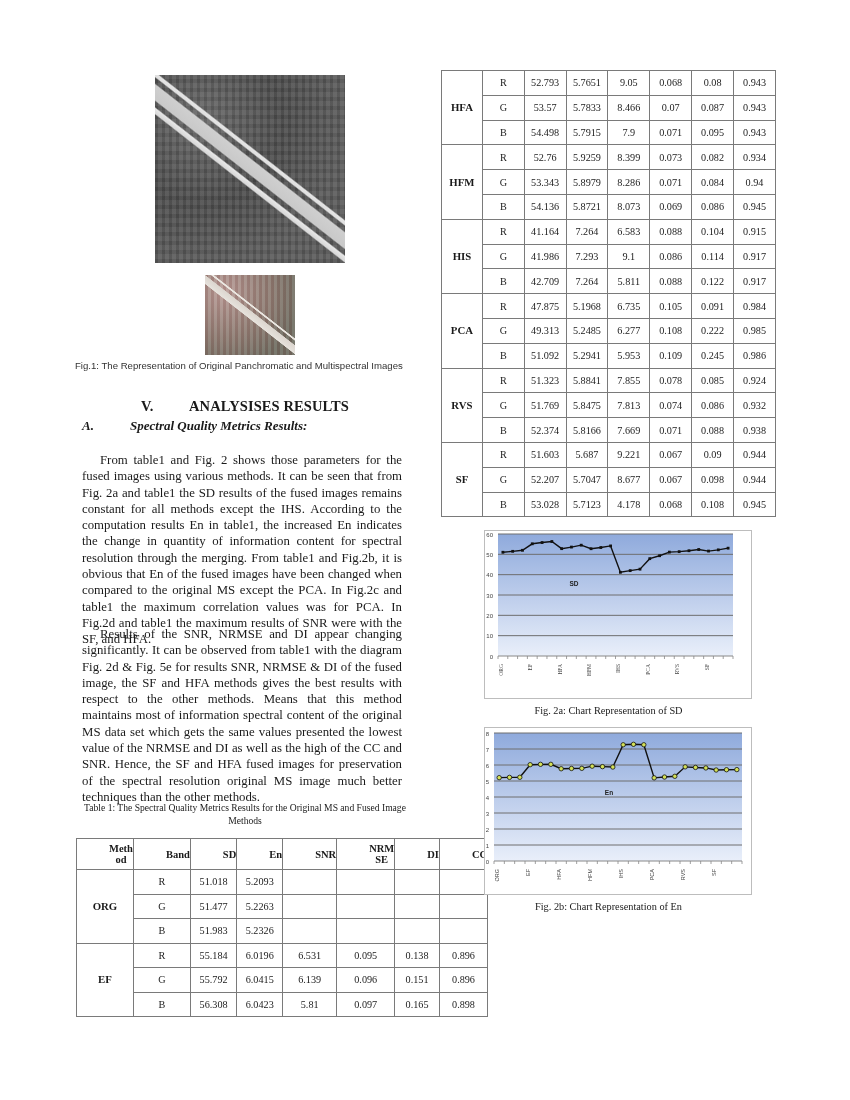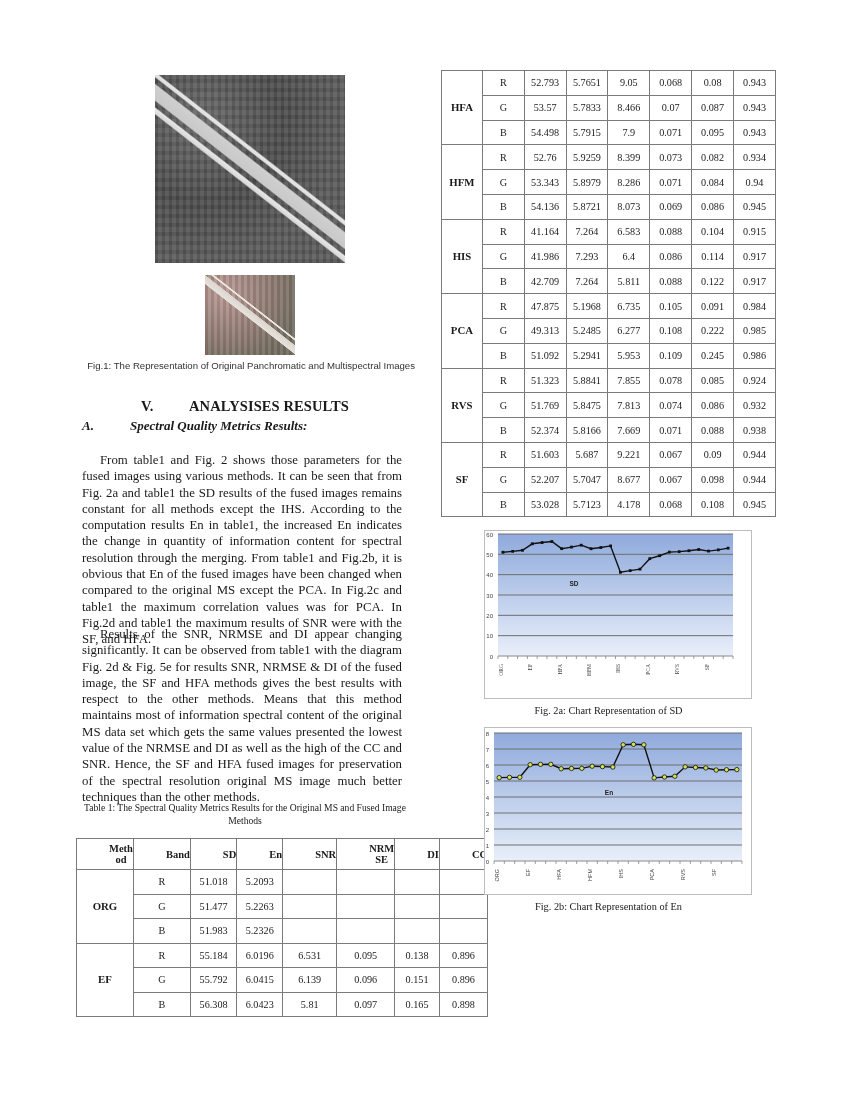--- a/index.html
+++ b/index.html
@@ -20,21 +20,21 @@
   }
   .ms-img { left:205px; top:275px; width:90px; height:80px;
     background:
       linear-gradient(38deg, transparent 47%, #e6e2dc 47.5%, #dcd6cf 53%, transparent 53.5%),
       linear-gradient(38deg, transparent 56%, #ebe7e1 56.5%, #ebe7e1 57.5%, transparent 58%),
       repeating-linear-gradient(90deg, rgba(120,60,60,0.15) 0 3px, rgba(255,255,255,0.1) 3px 6px),
       radial-gradient(circle at 20% 20%, #b89a95 0, #8a7a70 50%, #6b6a5e 80%),
       #7a7066;
   }
 
-  .fig1-cap { left:75px; top:359px; width:340px; text-align:right;
+  .fig1-cap { left:75px; top:359px; width:340px; text-align:left;
     font-family:"Liberation Sans", sans-serif; font-size:9.6px; line-height:13px; color:#333; }
 
   .sec-heading { left:75px; top:398px; width:340px; text-align:center;
     font-size:14.5px; font-weight:bold; letter-spacing:0.1px; }
   .sec-heading .num { display:inline-block; width:48px; text-align:left; }
 
   .sub-heading { left:82px; top:418px; width:330px; font-size:13px; font-weight:bold; font-style:italic; }
   .sub-heading .num { display:inline-block; width:48px; }
 
   .body-text { left:82px; width:320px; font-size:12.8px; line-height:16.3px; text-align:justify; }
@@ -242,21 +242,21 @@
         <td class="wrap">7.264</td>
         <td>6.583</td>
         <td>0.088</td>
         <td>0.104</td>
         <td>0.915</td>
       </tr>
       <tr>
         <td>G</td>
         <td class="wrap">41.986</td>
         <td class="wrap">7.293</td>
-        <td>6.4</td>
+        <td>9.1</td>
         <td>0.086</td>
         <td>0.114</td>
         <td>0.917</td>
       </tr>
       <tr>
         <td>B</td>
         <td class="wrap">42.709</td>
         <td class="wrap">7.264</td>
         <td>5.811</td>
         <td>0.088</td>

